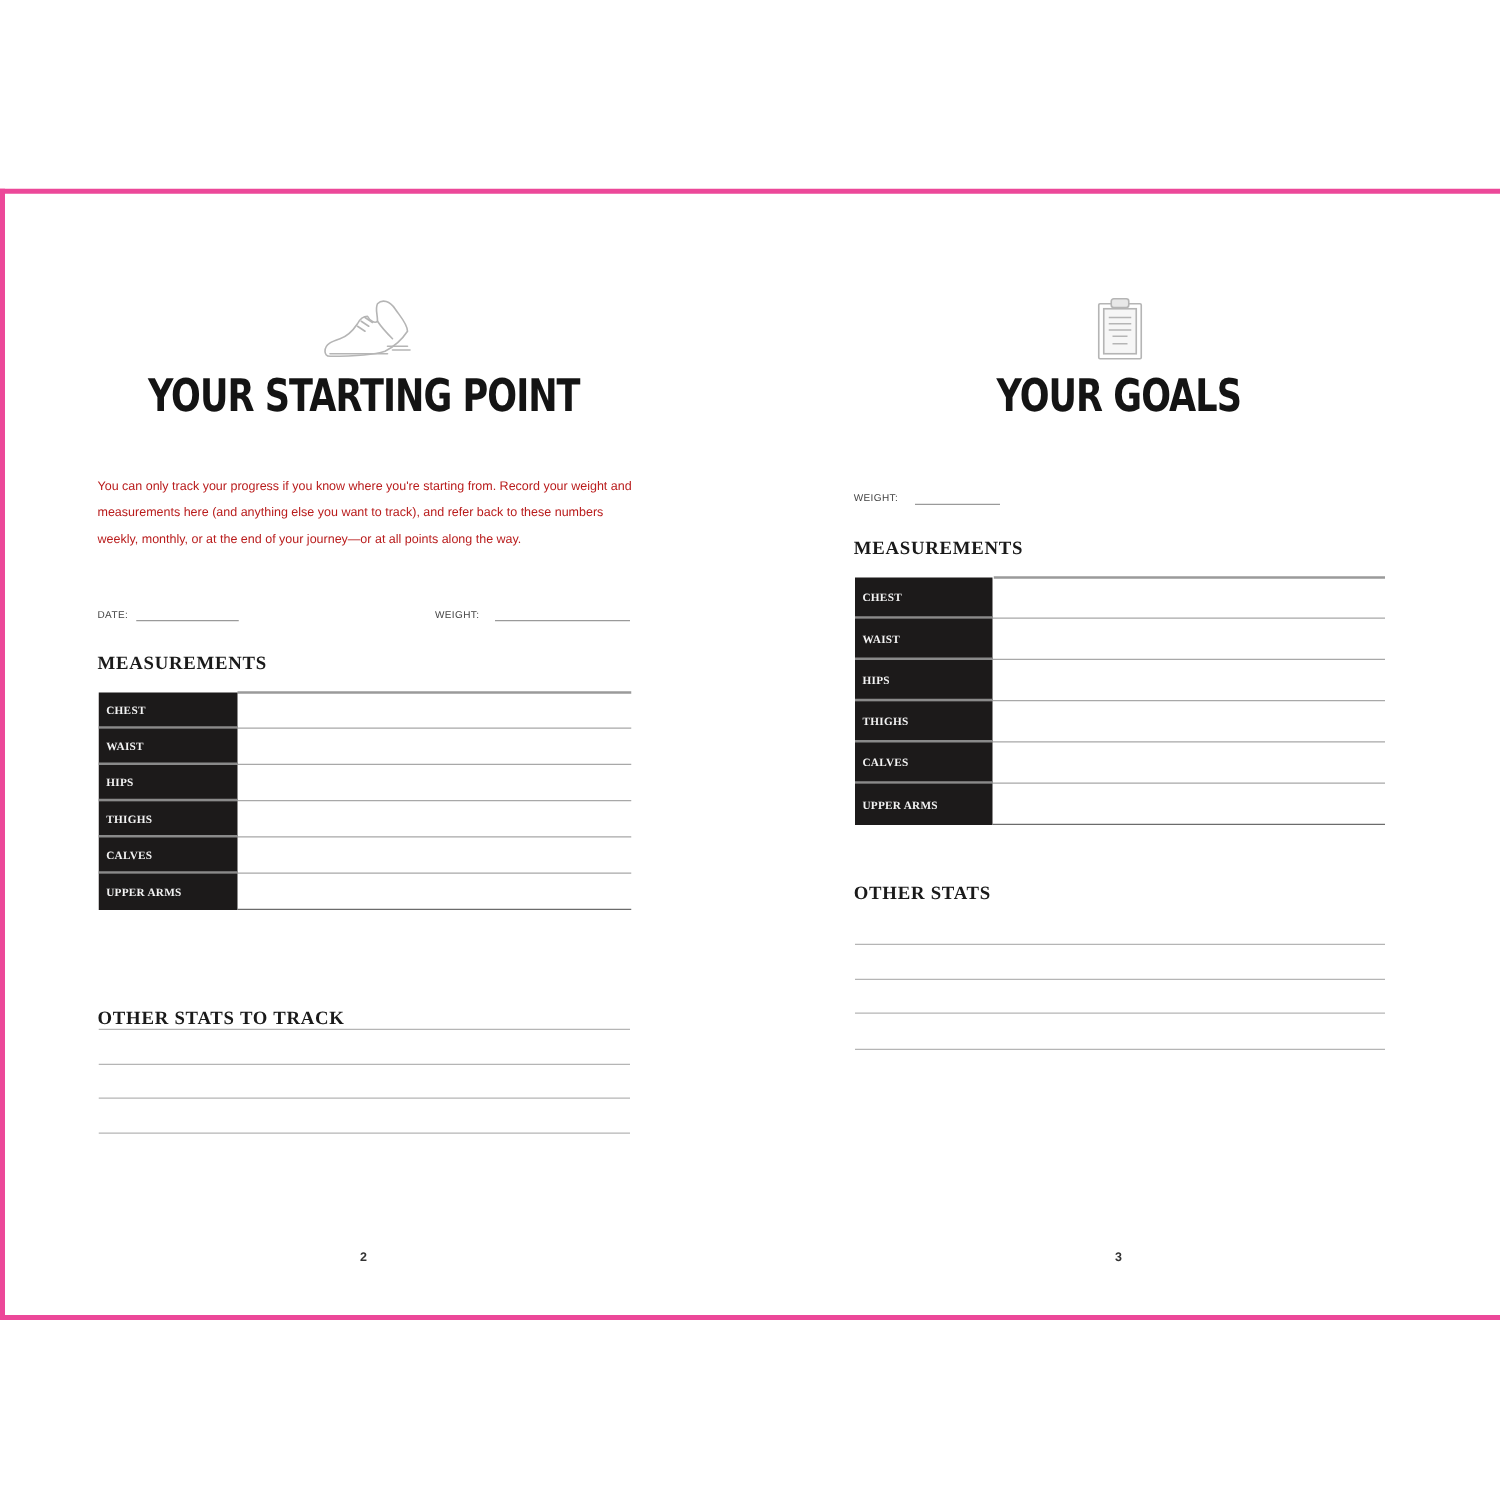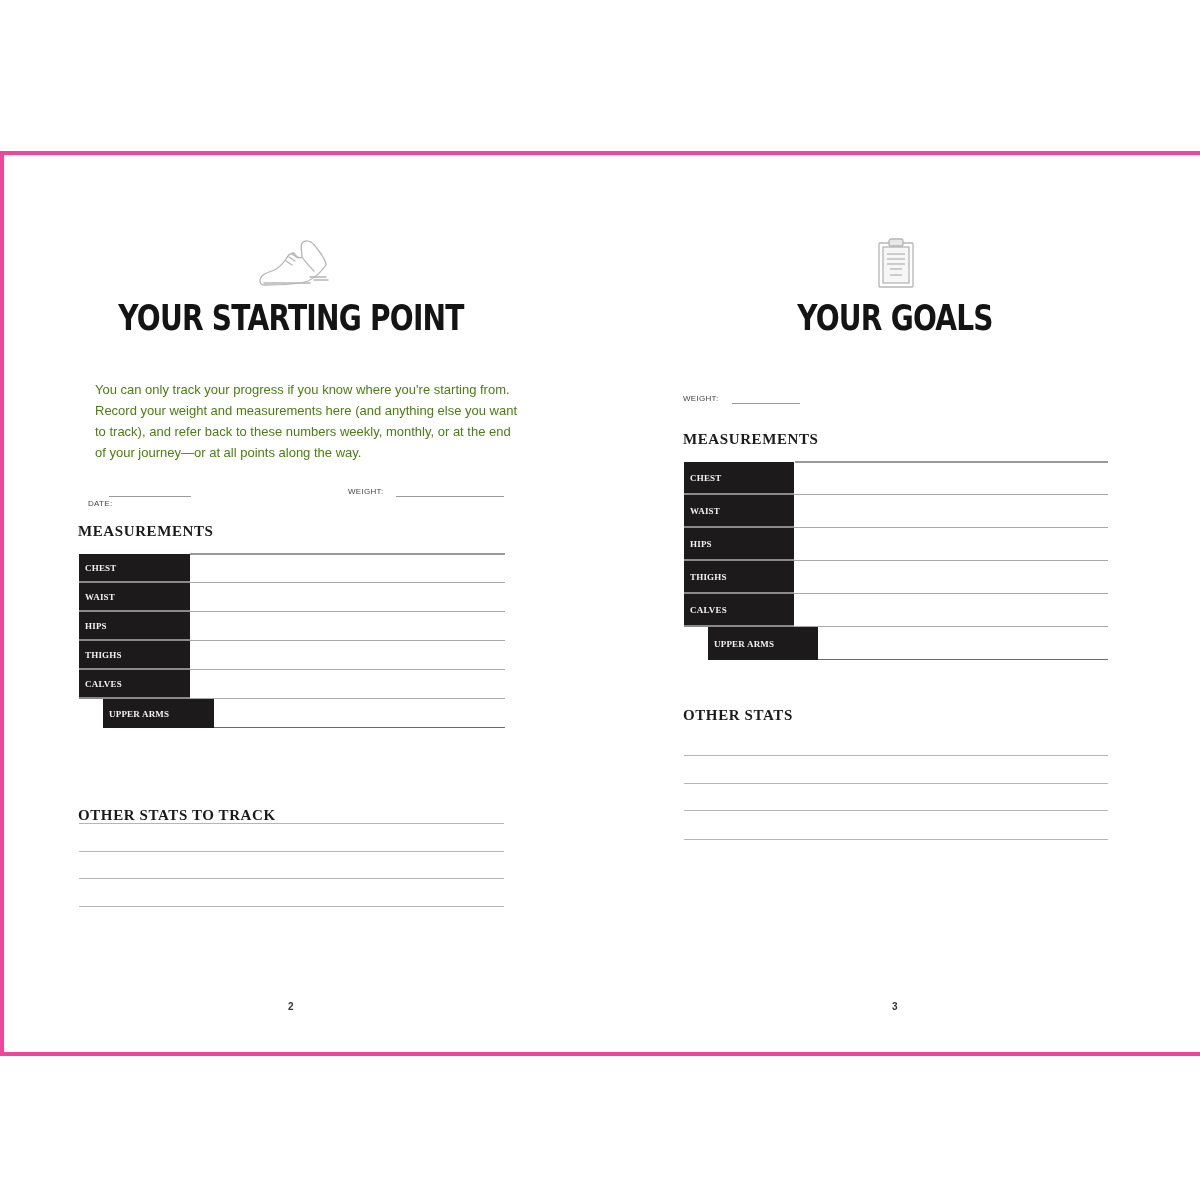--- a/index.html
+++ b/index.html
@@ -5,30 +5,30 @@
     html, body { margin: 0; padding: 0; background: #ffffff; }
     body { width: 1200px; height: 1200px; position: relative; overflow: hidden; font-family: "Liberation Sans", sans-serif; color: #1a1a1a; }
     .spread { position: absolute; left: 0; top: 151px; width: 1198px; height: 897px; border: 4px solid #ec4899; border-right: 1px solid #8c8c8c; background: #fff; }
     .page { position: absolute; top: 0; height: 897px; }
     .page.left { left: 0; width: 575px; }
     .page.right { left: 604px; width: 573px; }
 
     .icon-wrap { position: absolute; }
     .title { position: absolute; font-family: "DejaVu Sans", sans-serif; font-weight: bold; font-size: 36px; letter-spacing: -1px; color: #141414; transform: scaleX(0.78); transform-origin: center; white-space: nowrap; text-align: center; }
 
-    .intro { position: absolute; left: 91px; top: 224px; width: 430px; font-size: 13px; line-height: 21px; color: #4d7c0f; }
+    .intro { position: absolute; left: 74px; top: 224px; width: 430px; font-size: 10px; line-height: 21px; color: #b91c1c; }
     .field-label { position: absolute; font-size: 8px; letter-spacing: 0.3px; color: #444; text-transform: uppercase; }
     .field-line { position: absolute; height: 1px; background: #9a9a9a; }
 
     .section-heading { position: absolute; font-family: "Liberation Serif", serif; font-weight: bold; font-size: 15px; letter-spacing: 0.6px; color: #1a1a1a; text-transform: uppercase; }
 
     .mtable { position: absolute; }
     .mrow { position: relative; display: flex; align-items: stretch; }
     .mlabel { background: #1c1a1a; color: #f2f2f2; font-family: "Liberation Serif", serif; font-weight: bold; font-size: 9px; letter-spacing: 0.2px; text-transform: uppercase; display: flex; align-items: center; padding-left: 6px; box-sizing: border-box; border-bottom: 2px solid #8a8a8a; }
-    .mrow:last-child .mlabel { border-bottom: none; margin-left: 24px; }
+    .mrow:last-child .mlabel { border-bottom: none; }
     .minput { flex: 1; border-bottom: 1px solid #a8a8a8; }
     .mrow:last-child .minput { border-bottom: 1.5px solid #6b6b6b; }
     .mtop { height: 2px; background: #9a9a9a; position: absolute; }
 
     .write-line { position: absolute; height: 1px; background: #b5b5b5; }
     .page-num { position: absolute; font-size: 10px; font-weight: bold; color: #333; }
   </style>
 </head>
 <body>
 
@@ -41,21 +41,21 @@
         <path d="M8 46 L54 46"></path>
         <path d="M30 24 L36 28 M33 20 L39 24 M36 17 L42 21"></path>
         <path d="M46 20 C50 26 54 30 58 34"></path>
         <path d="M54 40 L70 40 M58 43 L72 43"></path>
       </svg>
     </div>
     <div class="title" style="left:62px; top:142px; width:450px;">YOUR STARTING POINT</div>
 
     <p class="intro" style="margin:0;">You can only track your progress if you know where you're starting from. Record your weight and measurements here (and anything else you want to track), and refer back to these numbers weekly, monthly, or at the end of your journey—or at all points along the way.</p>
 
-    <div class="field-label" style="left:84px; top:332px;margin-top:12px;">DATE:</div>
+    <div class="field-label" style="left:74px; top:332px;">DATE:</div>
     <div class="field-line" style="left:105px; top:341px; width:82px;"></div>
 
     <div class="field-label" style="left:344px; top:332px;">WEIGHT:</div>
     <div class="field-line" style="left:392px; top:341px; width:108px;"></div>
 
     <div class="section-heading" style="left:74px; top:368px;">MEASUREMENTS</div>
 
     <div class="mtop" style="left:186px; top:398px; width:315px;"></div>
     <div class="mtable" style="left:75px; top:399px; width:426px;">
       <div class="mrow" style="height:29px;">

